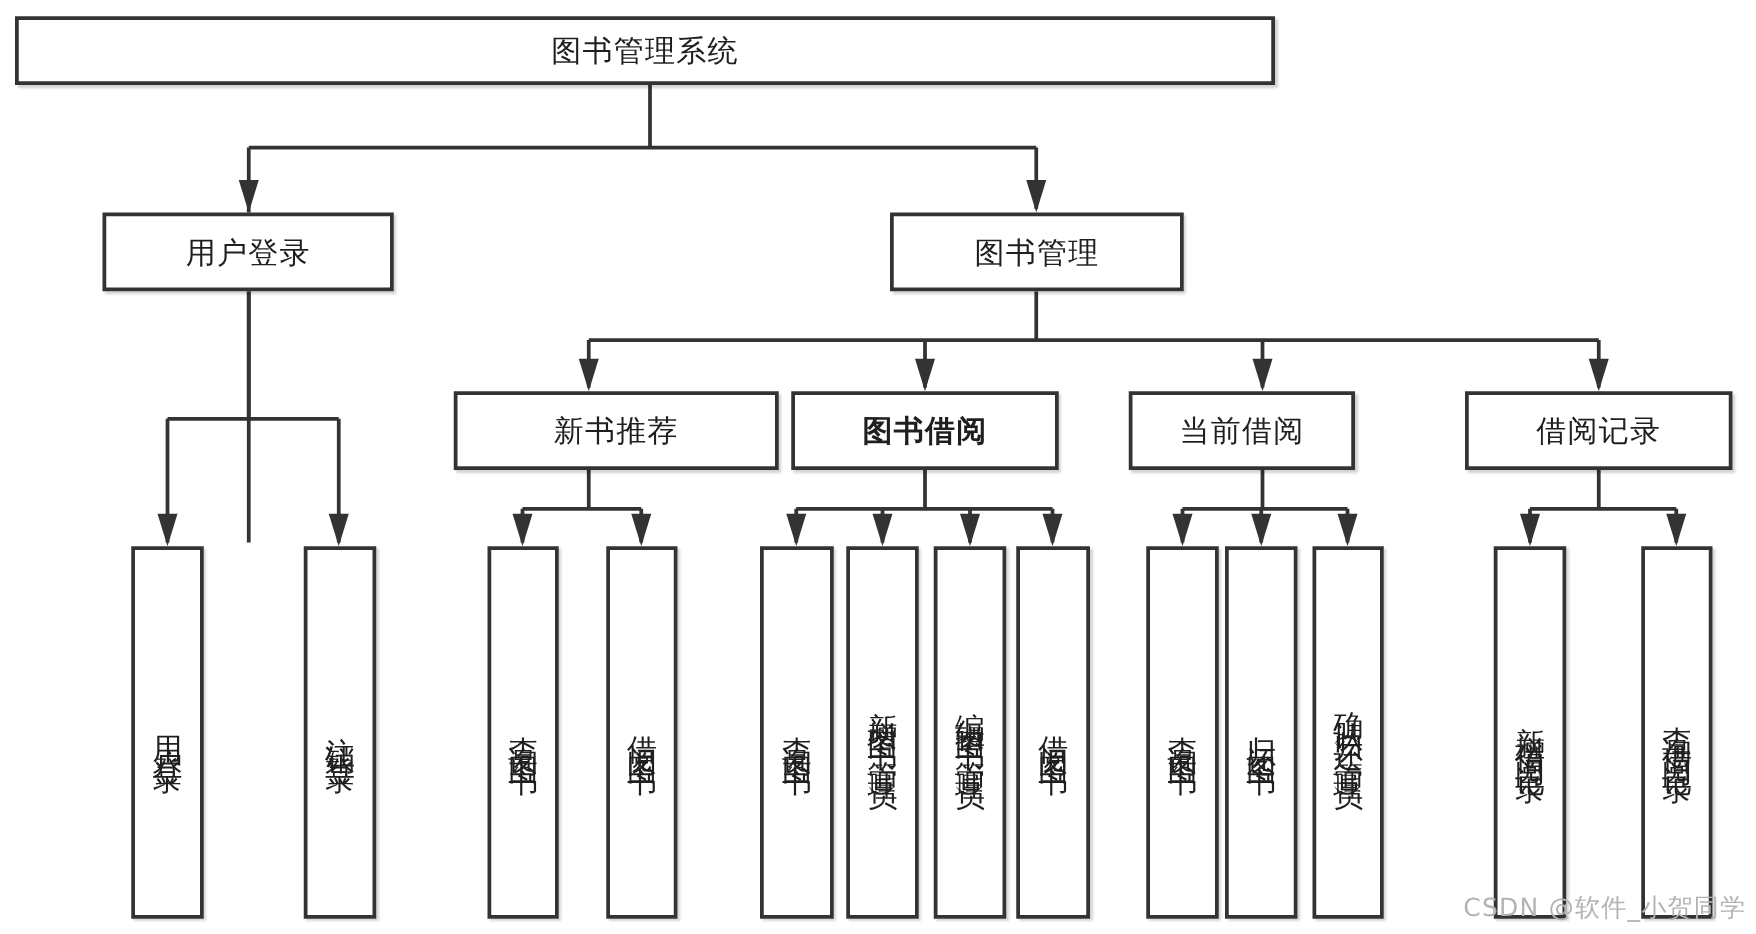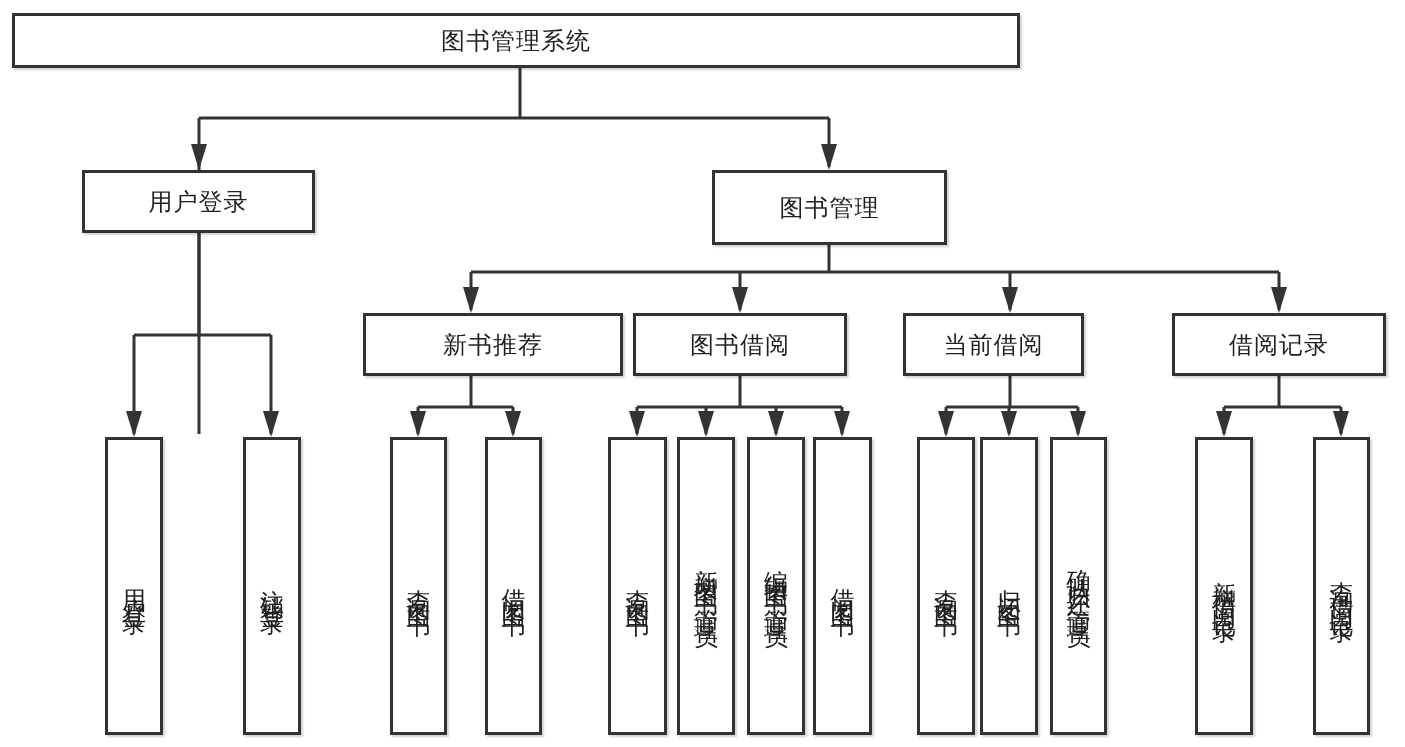--- a/index.html
+++ b/index.html
@@ -122,28 +122,28 @@
     </g>
   </svg>
 
   <div class="hbox" style="left:12px; top:13px; width:1008px; height:55px;">
     <span>图书管理系统</span>
   </div>
 
   <div class="hbox" style="left:82px; top:170px; width:233px; height:63px;">
     <span>用户登录</span>
   </div>
-  <div class="hbox" style="left:712px; top:170px; width:235px; height:75px;">
+  <div class="hbox" style="left:712px; top:170px; width:235px; height:63px;">
     <span>图书管理</span>
   </div>
 
   <div class="hbox" style="left:363px; top:313px; width:260px; height:63px;">
     <span>新书推荐</span>
   </div>
-  <div class="hbox" style="left:633px; top:313px; width:214px; height:63px;">
+  <div class="hbox" style="left:633px; top:313px; width:214px; height:63px;font-weight:bold;">
     <span>图书借阅</span>
   </div>
   <div class="hbox" style="left:903px; top:313px; width:181px; height:63px;">
     <span>当前借阅</span>
   </div>
   <div class="hbox" style="left:1172px; top:313px; width:214px; height:63px;">
     <span>借阅记录</span>
   </div>
 
   <div class="leaf" style="left:105px; width:58px;">
@@ -183,13 +183,14 @@
     <span>确认归还（管理员）</span>
   </div>
 
   <div class="leaf" style="left:1195px; width:58px;">
     <span>新增借阅记录</span>
   </div>
   <div class="leaf" style="left:1313px; width:57px;">
     <span>查询借阅记录</span>
   </div>
 
+  <div class="watermark">CSDN @软件_小贺同学</div>
 </div>
 
 </body></html>

